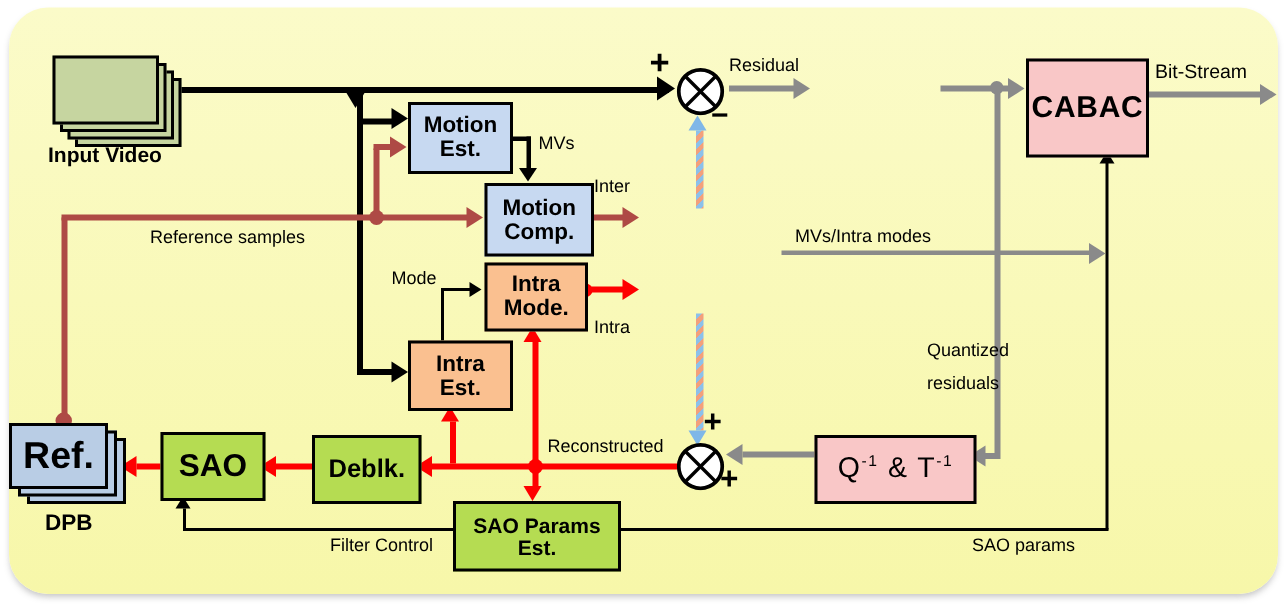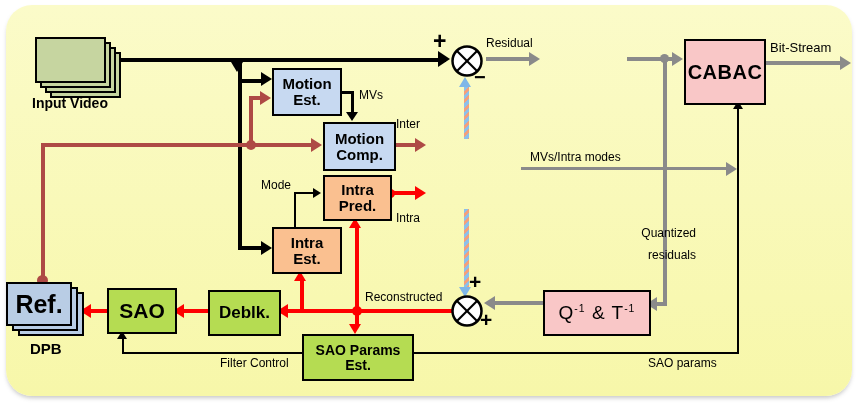--- a/index.html
+++ b/index.html
@@ -80,41 +80,42 @@
   <div class="tri tr black" style="left:261px;top:241px"></div>
 
   <div class="vl dred" style="left:41px;top:145px;height:138px"></div>
   <div class="dot dred" style="left:37px;top:275px;width:11px;height:11px"></div>
   <div class="hl dred" style="left:41px;top:143px;width:271px"></div>
   <div class="tri tr dred" style="left:311px;top:138px"></div>
   <div class="dot dred" style="left:246px;top:140px;width:10px;height:10px"></div>
   <div class="vl dred" style="left:249px;top:99px;height:46px"></div>
   <div class="hl dred" style="left:249px;top:96px;width:12px"></div>
   <div class="tri tr dred" style="left:260px;top:91px"></div>
+  <div class="lbl" style="left:100px;top:151px">Reference samples</div>
 
   <div class="box blue-box" style="left:272px;top:68px;width:66px;height:44px">
     <span>Motion</span>
     <span>Est.</span>
   </div>
   <div class="hl thin" style="left:338px;top:91px;width:16px;height:3px"></div>
   <div class="vl thin" style="left:351px;top:91px;width:3px;height:22px"></div>
   <div class="tri td sm black" style="left:346px;top:112px"></div>
   <div class="lbl" style="left:359px;top:88px">MVs</div>
   <div class="box blue-box" style="left:323px;top:122px;width:69px;height:45px">
     <span>Motion</span>
     <span>Comp.</span>
   </div>
 
   <div class="vl thin" style="left:294px;top:192px;height:35px"></div>
   <div class="hl thin" style="left:294px;top:192px;width:20px"></div>
   <div class="tri tr sm black" style="left:313px;top:188px"></div>
   <div class="lbl" style="left:261px;top:178px">Mode</div>
   <div class="box peach" style="left:323px;top:175px;width:65px;height:42px">
     <span>Intra</span>
-    <span>Pred.</span>
+    <span>Mode.</span>
   </div>
   <div class="box peach" style="left:272px;top:227px;width:66px;height:43px">
     <span>Intra</span>
     <span>Est.</span>
   </div>
 
   <div class="hl dred" style="left:392px;top:143px;width:25px"></div>
   <div class="tri tr dred" style="left:415px;top:138px"></div>
   <div class="lbl" style="left:396px;top:117px">Inter</div>
   <div class="dot red" style="left:386px;top:189px;width:9px;height:9px"></div>
@@ -147,21 +148,21 @@
   <div class="hl gray" style="left:762px;top:61px;width:80px"></div>
   <div class="tri tr gray" style="left:840px;top:56px"></div>
   <div class="lbl" style="left:770px;top:40px;font-size:13px">Bit-Stream</div>
 
   <div class="hl gray" style="left:521px;top:167px;width:206px;height:3px"></div>
   <div class="tri tr gray" style="left:726px;top:162px"></div>
   <div class="lbl" style="left:530px;top:150px">MVs/Intra modes</div>
   <div class="vl gray" style="left:663px;top:59px;height:247px"></div>
   <div class="hl gray" style="left:656px;top:302px;width:10px"></div>
   <div class="tri tl gray" style="left:646px;top:297px"></div>
-  <div class="lbl" style="left:618px;top:222px;width:78px;text-align:right;line-height:22px">
+  <div class="lbl" style="left:618px;top:222px;width:78px;text-align:left;line-height:22px">
     <span style="display:block">Quantized</span>
     <span style="display:block">residuals</span>
   </div>
 
   <div class="box pink" style="left:543px;top:290px;width:104px;height:42px">
     <span class="iq-font"><span>Q</span><sup>-1</sup><span> &amp; T</span><sup>-1</sup></span>
   </div>
   <div class="hl gray" style="left:495px;top:301px;width:48px"></div>
   <div class="tri tl gray" style="left:484px;top:296px"></div>
   <div class="sign" style="left:469px;top:270px;font-size:21px">+</div>

